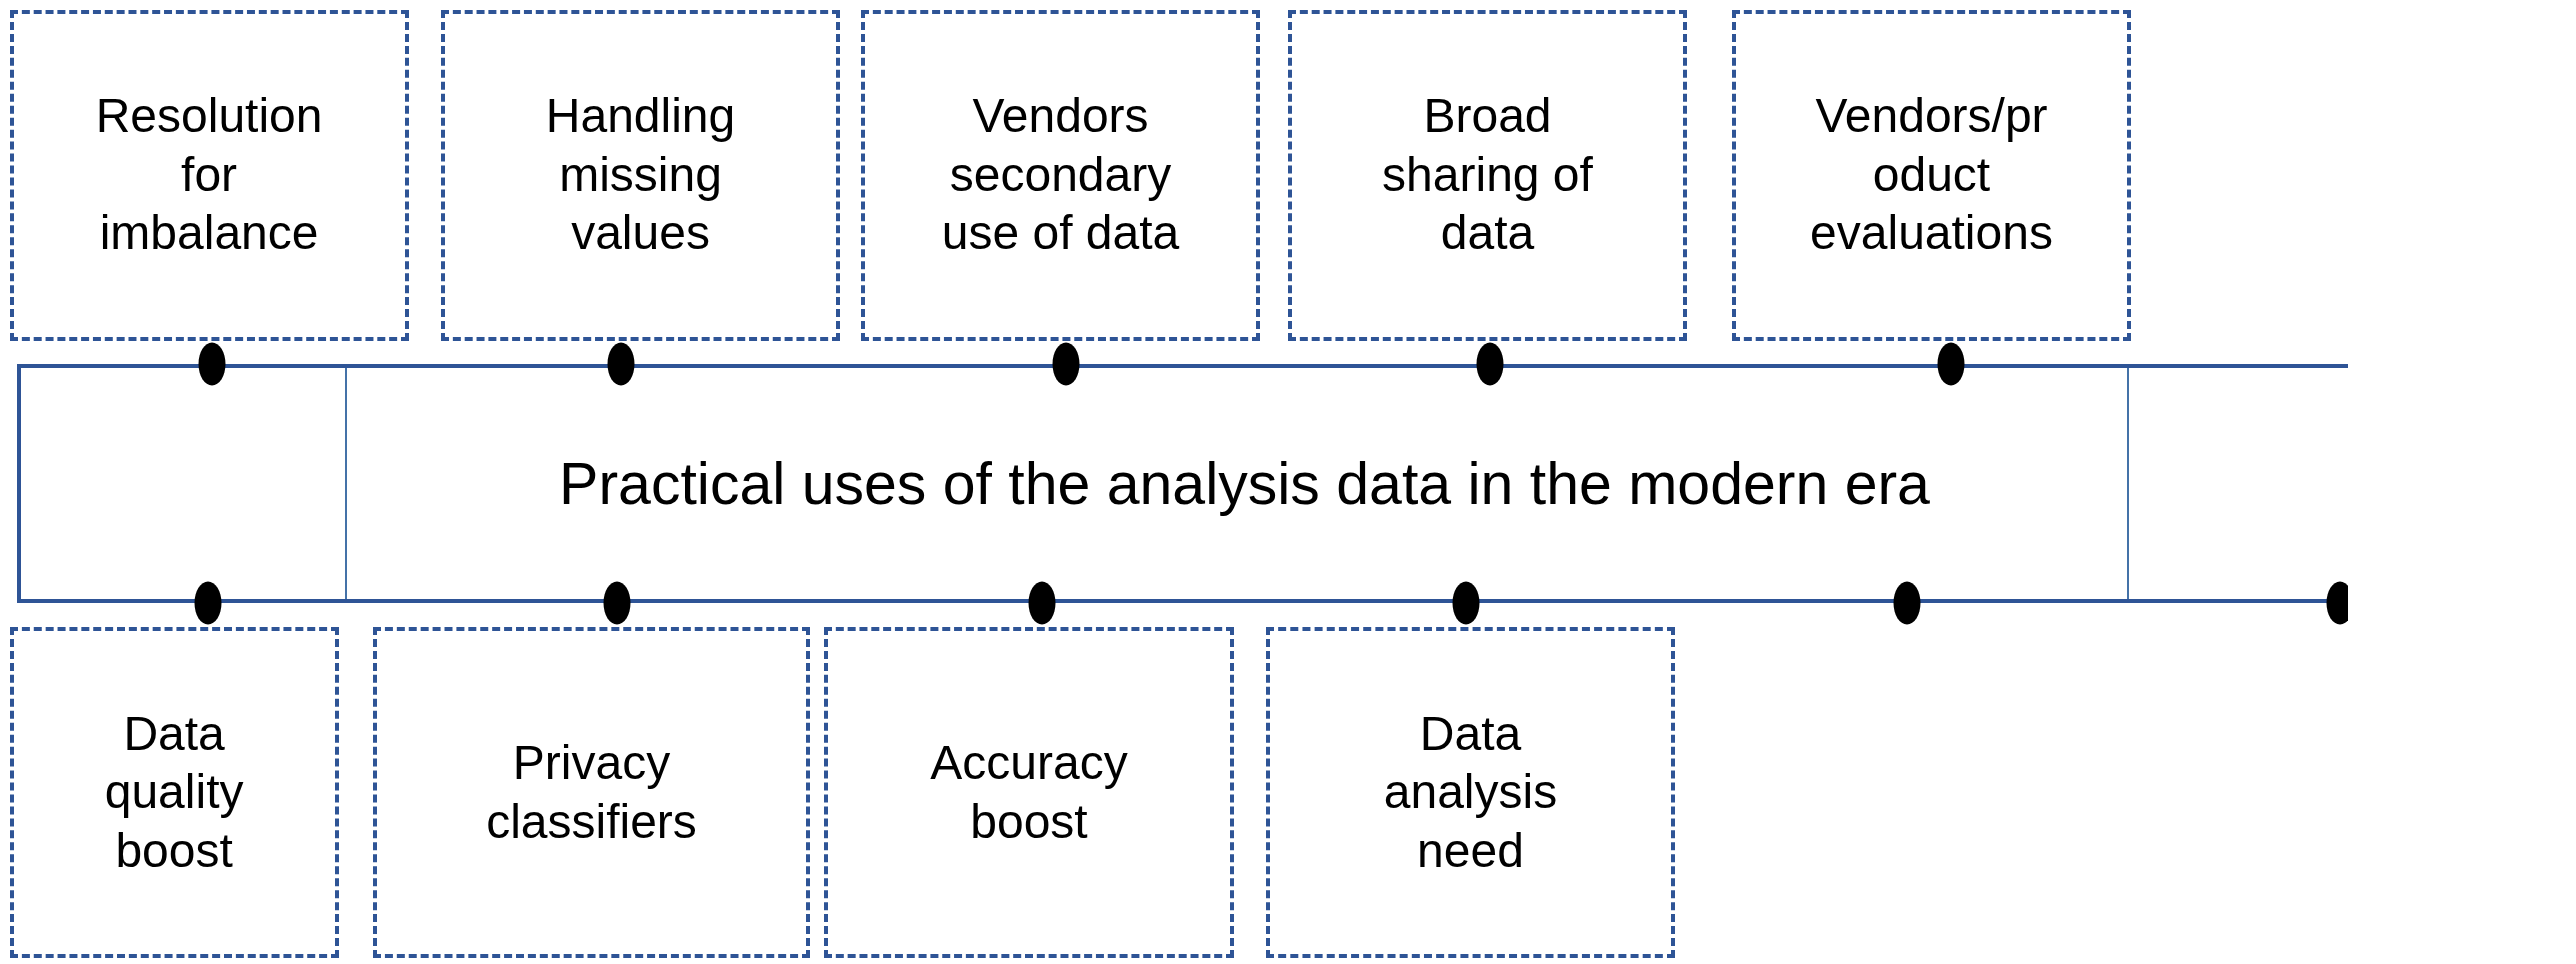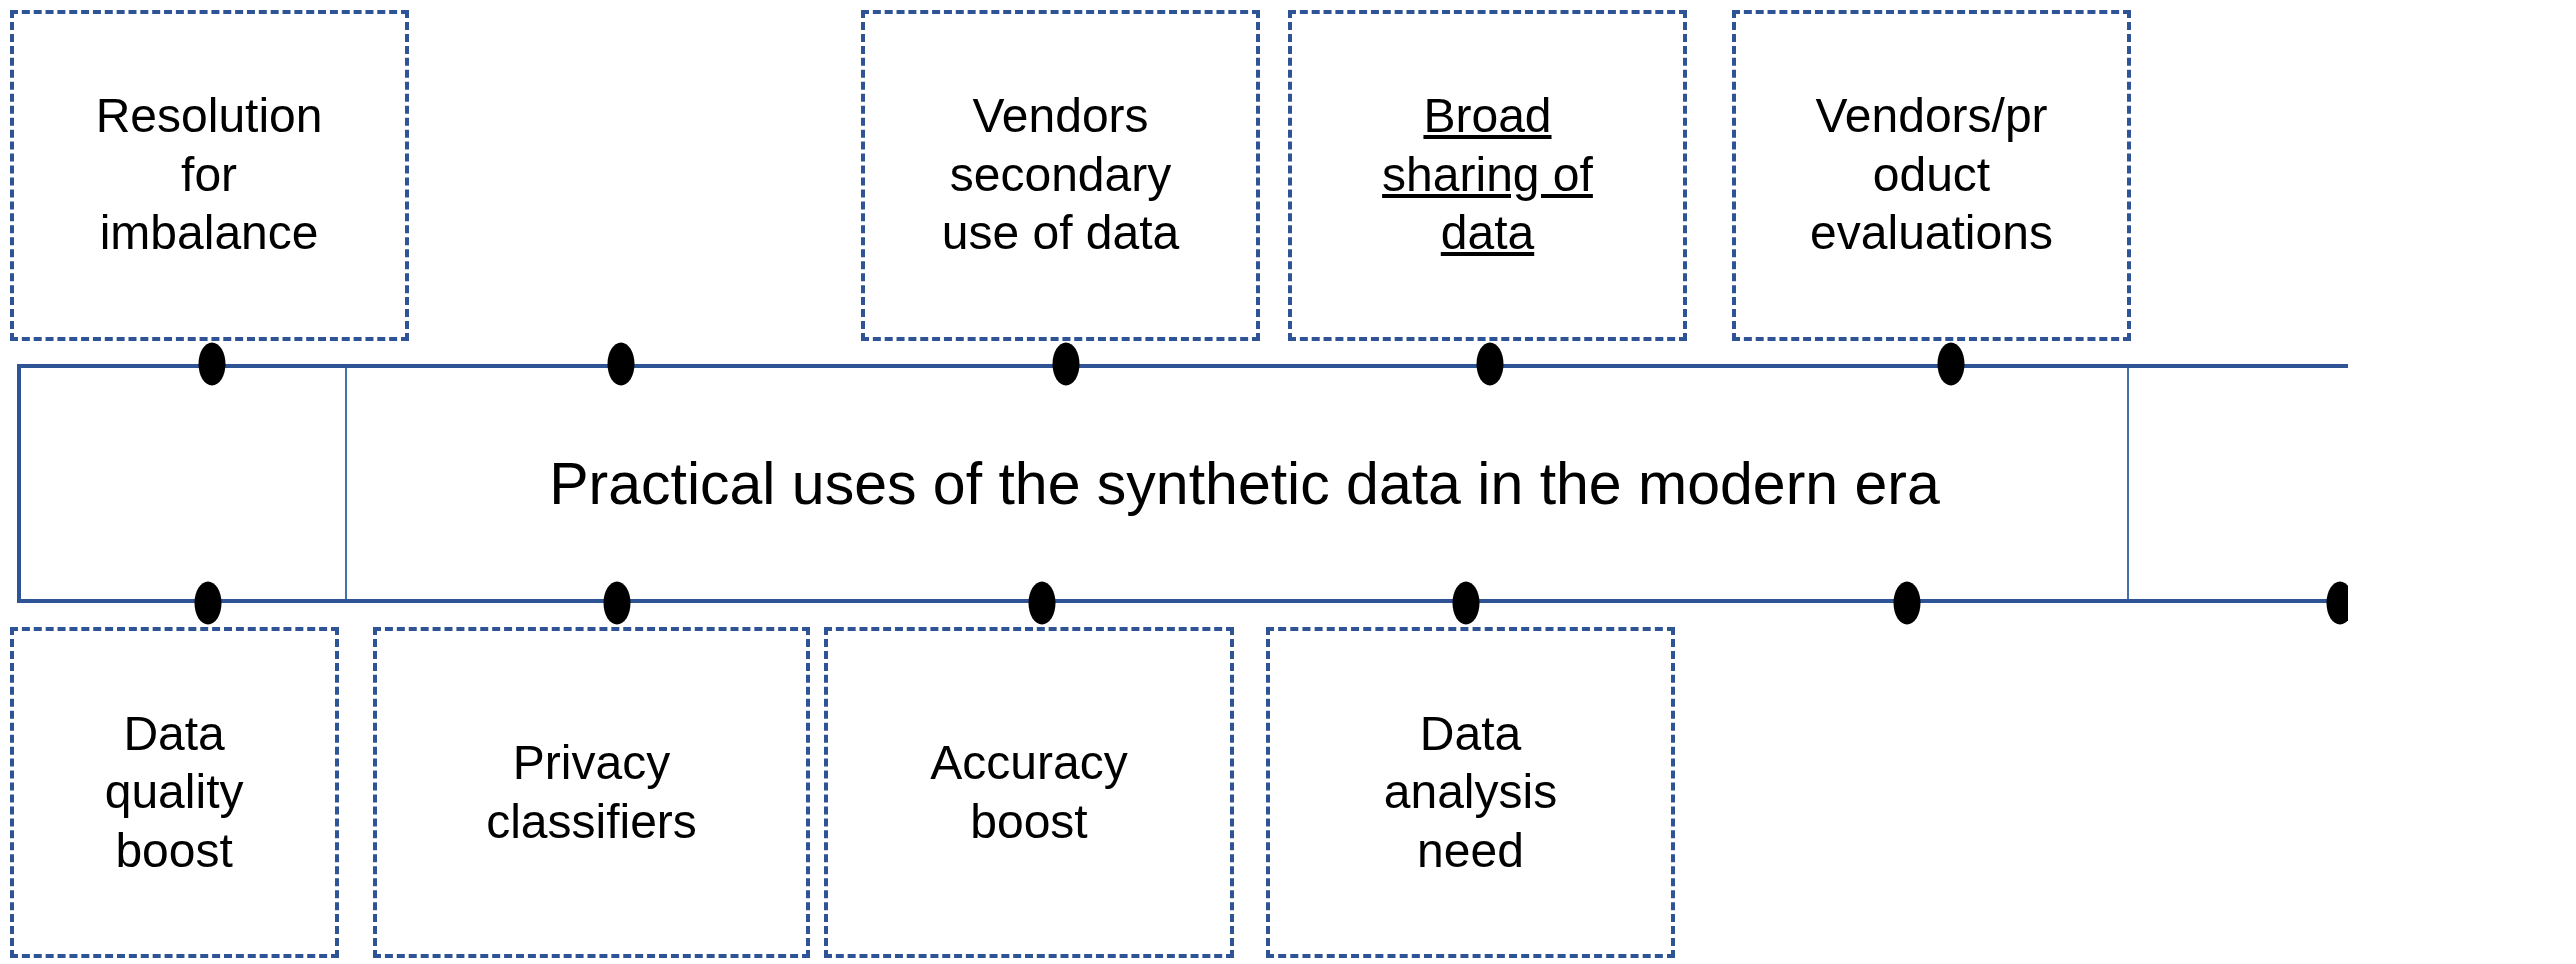--- a/index.html
+++ b/index.html
@@ -89,40 +89,45 @@
 </head>
 <body>
 
 <div id="diagram">
 
   <div class="concept-box" style="left: 9.6px; width: 399px; top: 9.6px; height: 331px;">
     <span class="concept-label">Resolution
 for
 imbalance</span>
   </div>
+  <div class="concept-box" style="left: 441px; width: 399px; top: 9.6px; height: 331px;">
+    <span class="concept-label">Handling
+missing
+values</span>
+  </div>
   <div class="concept-box" style="left: 861px; width: 399px; top: 9.6px; height: 331px;">
     <span class="concept-label">Vendors
 secondary
 use of data</span>
   </div>
-  <div class="concept-box" style="left: 1288px; width: 399px; top: 9.6px; height: 331px; text-decoration: underline;">
+  <div class="concept-box" style="left: 1288px; width: 399px; top: 9.6px; height: 331px;">
     <span class="concept-label">Broad
 sharing of
 data</span>
   </div>
   <div class="concept-box" style="left: 1732px; width: 399px; top: 9.6px; height: 331px;">
     <span class="concept-label">Vendors/pr
 oduct
 evaluations</span>
   </div>
 
   <div id="central-bar">
     <div class="bar-divider" id="bar-divider-left"></div>
     <div class="bar-divider" id="bar-divider-right"></div>
-    <div id="central-title">Practical uses of the synthetic data in the modern era</div>
+    <div id="central-title">Practical uses of the analysis data in the modern era</div>
   </div>
 
   <div class="concept-box" style="left: 9.6px; width: 329px; top: 627px; height: 331px;">
     <span class="concept-label">Data
 quality
 boost</span>
   </div>
   <div class="concept-box" style="left: 373px; width: 437px; top: 627px; height: 331px;">
     <span class="concept-label">Privacy
 classifiers</span>

